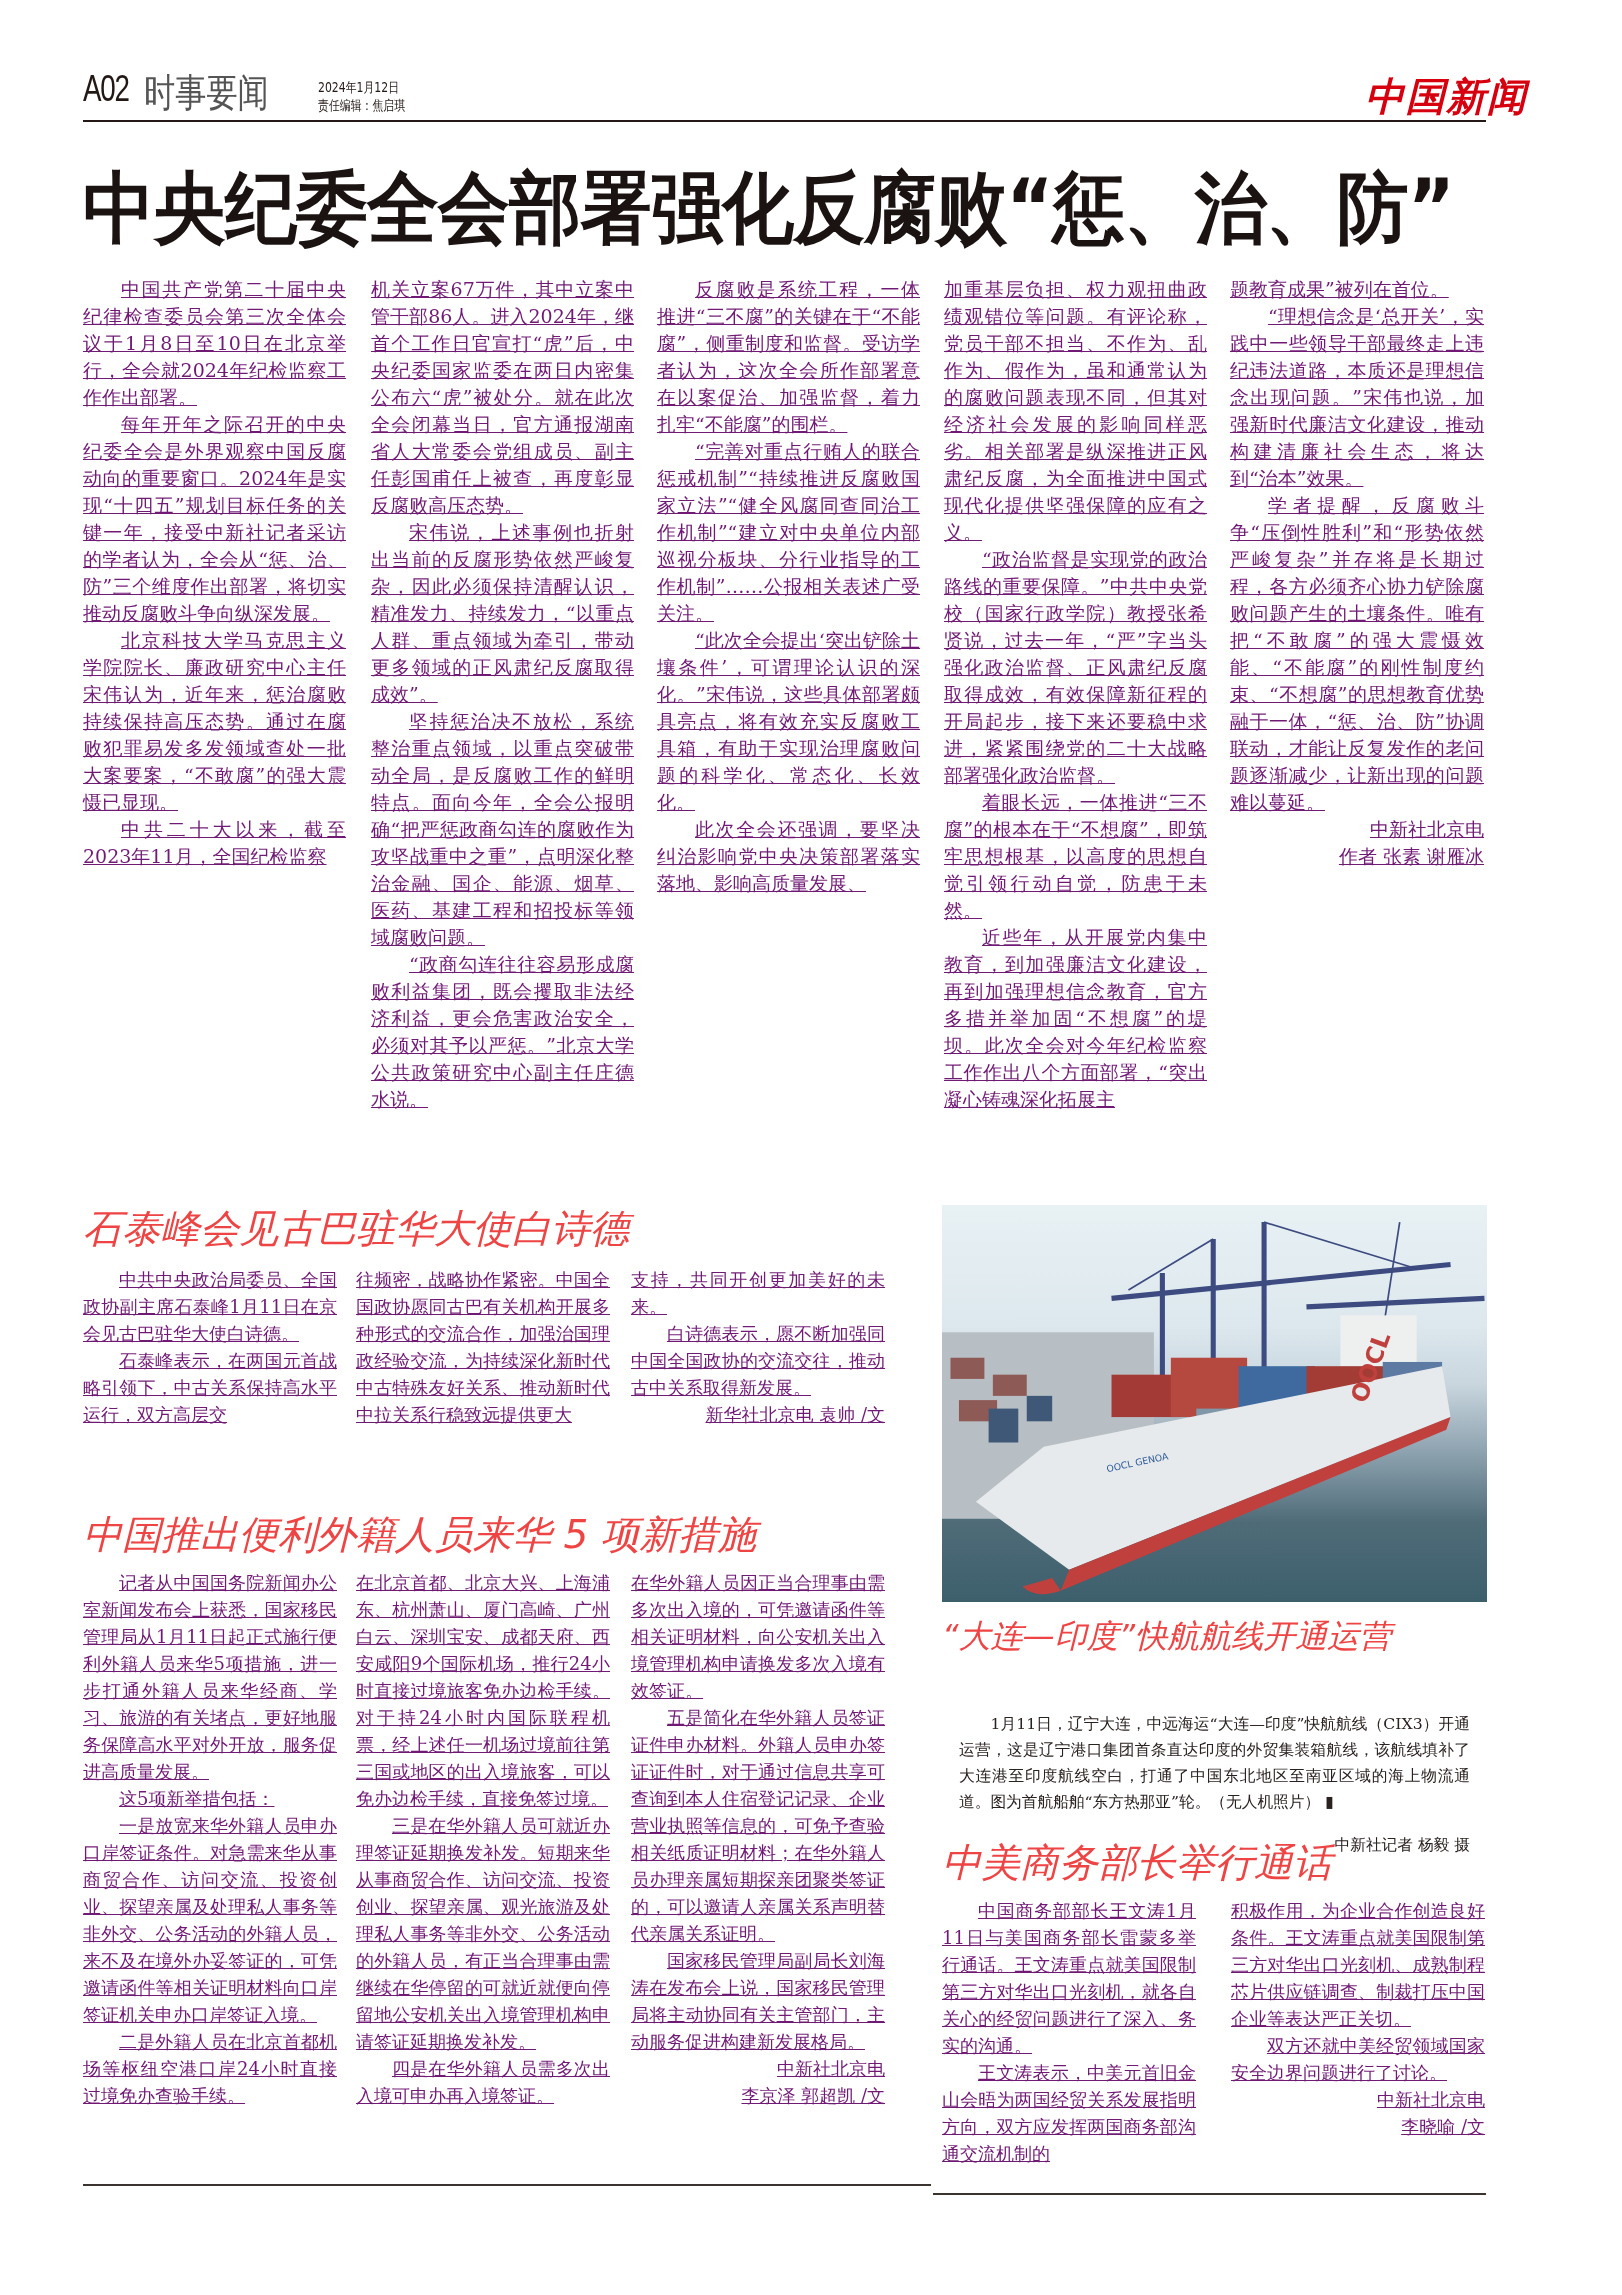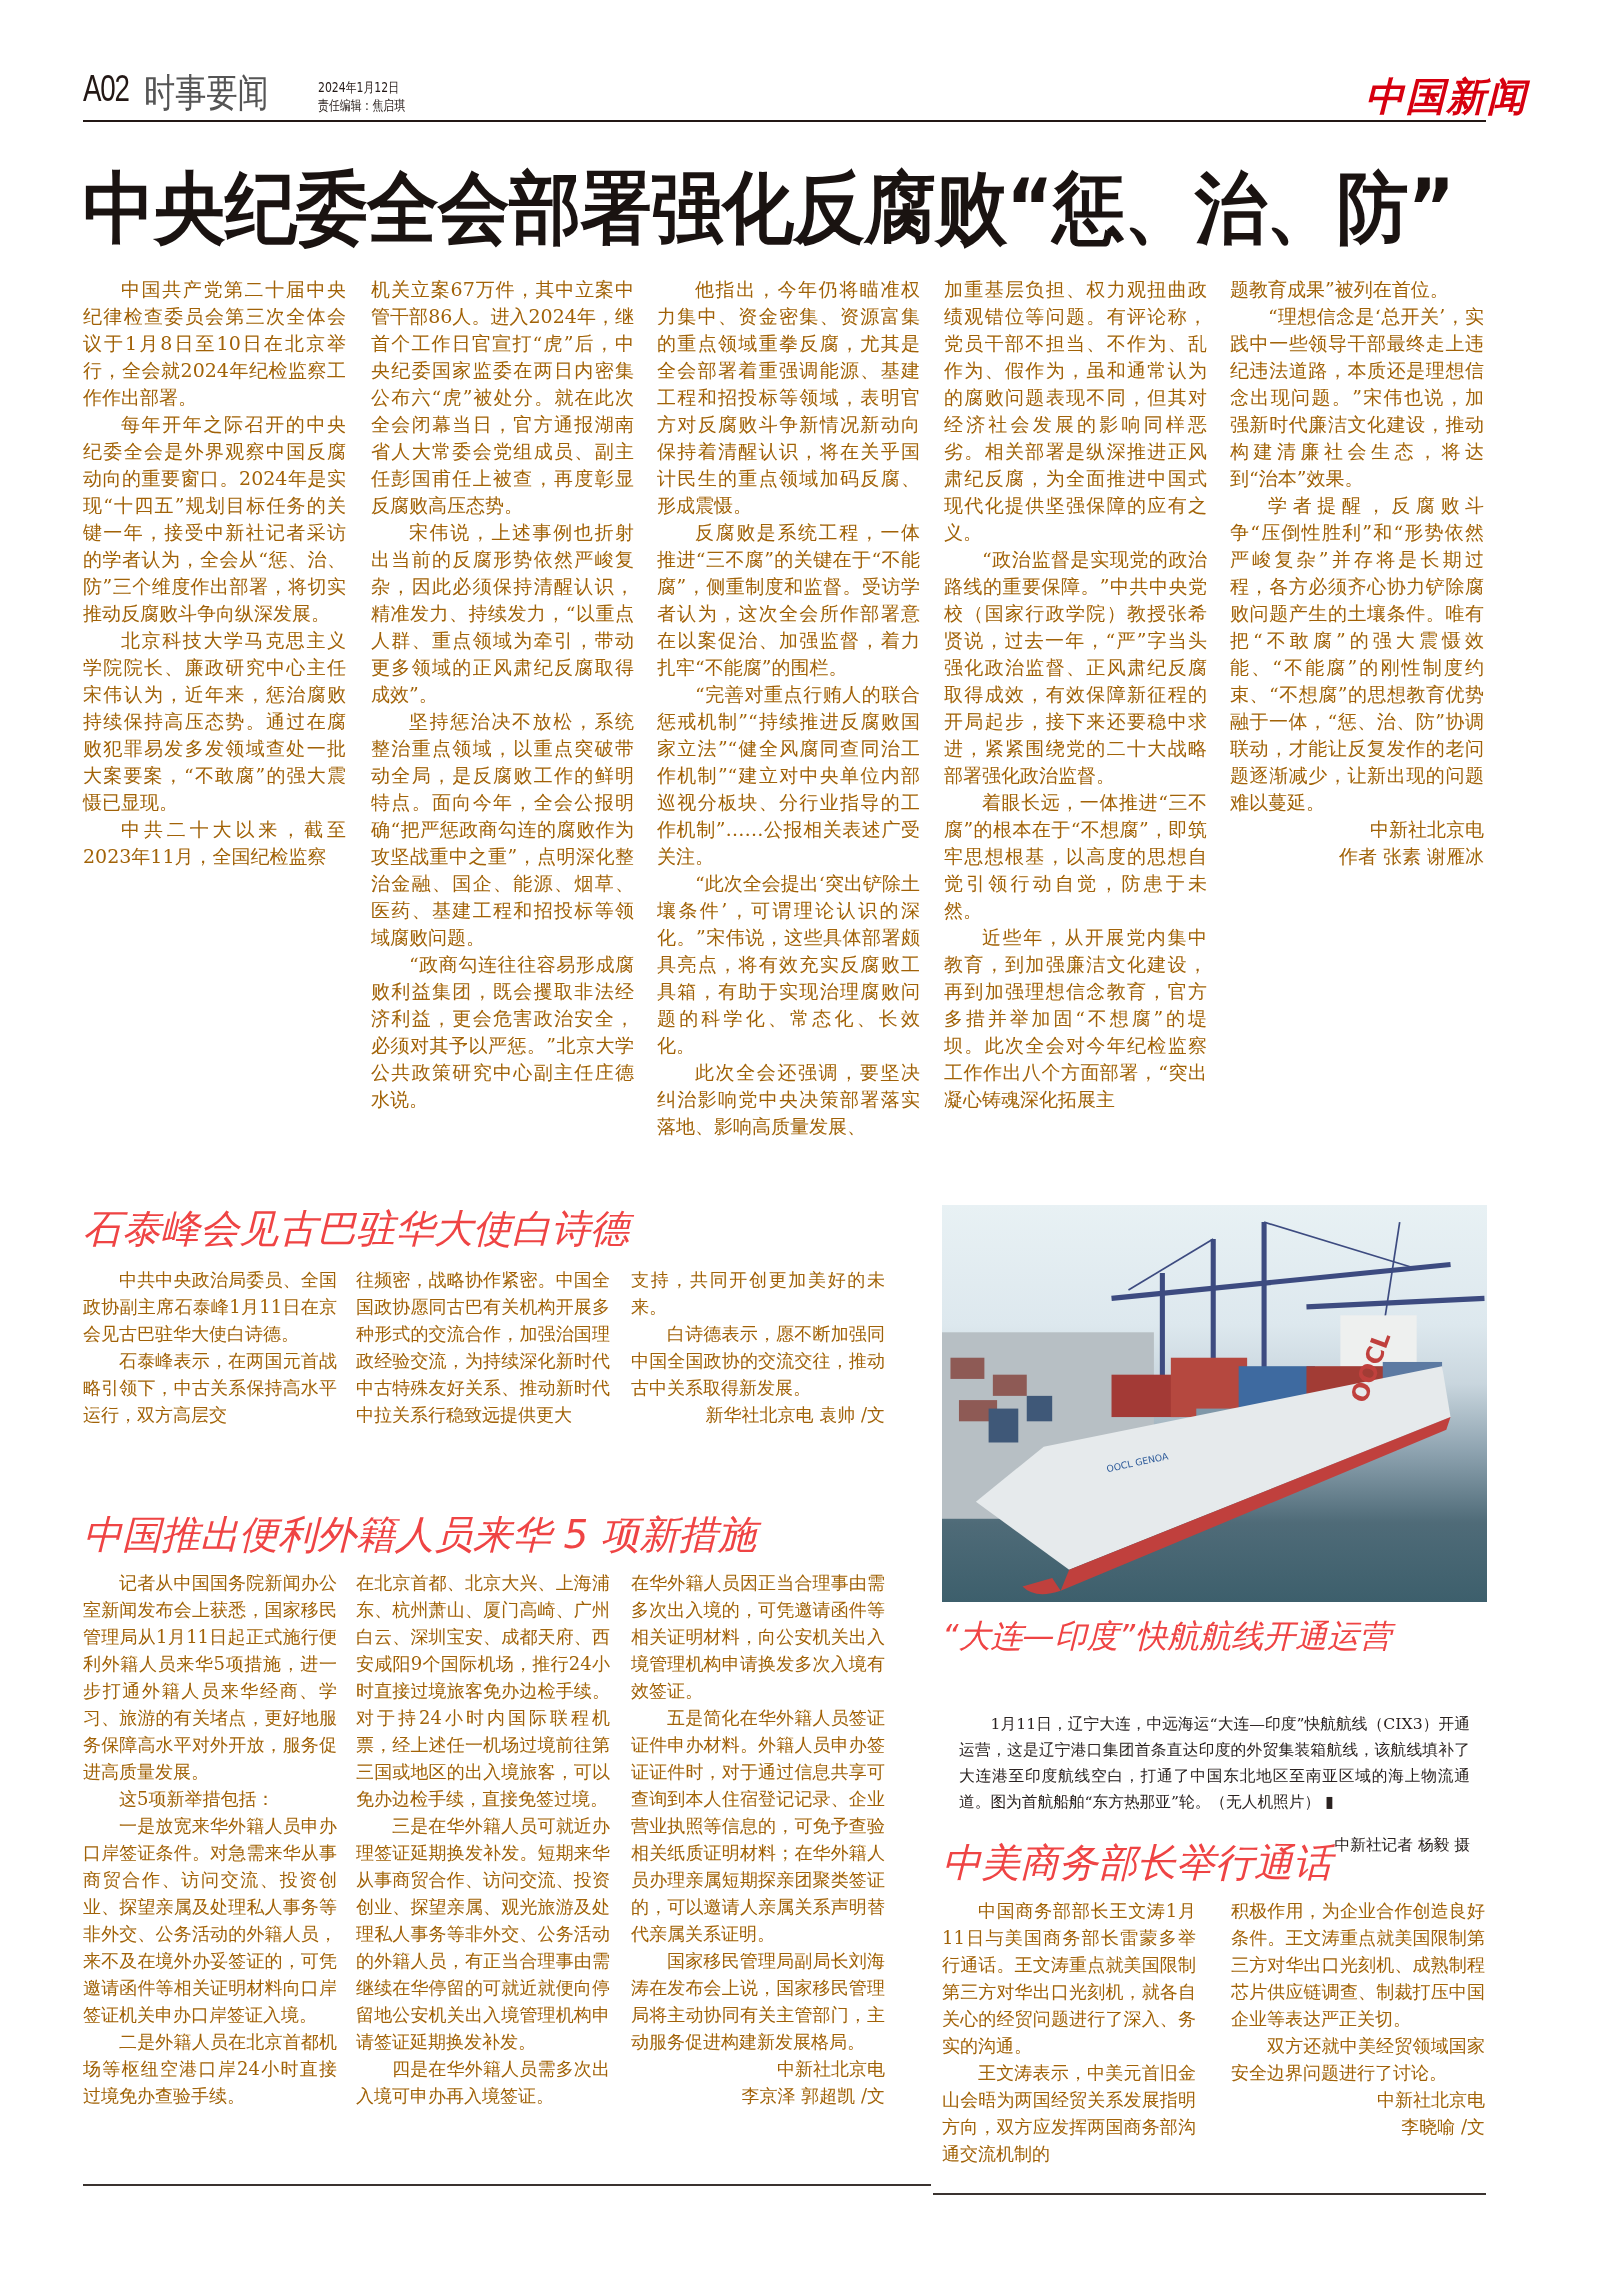--- a/index.html
+++ b/index.html
@@ -7,21 +7,21 @@
   .abs{position:absolute;}
   
   .hdr-page{left:83px;top:68px;font-family:"Liberation Sans",sans-serif;font-size:37px;letter-spacing:-1.7px;color:#231815;transform:scaleX(0.75);transform-origin:left;}
   .hdr-section{left:144px;top:66px;font-family:"DejaVu Sans",sans-serif;font-size:39px;color:#555;font-weight:300;transform:scaleX(0.8);transform-origin:left;}
   .hdr-meta{left:318px;top:78px;font-family:"DejaVu Sans",sans-serif;font-size:13.6px;line-height:18px;color:#231815;transform:scaleX(0.8);transform-origin:left;}
   .hdr-brand{left:1365px;top:70px;font-family:"DejaVu Serif",serif;font-size:39px;color:#d7000f;font-weight:bold;font-style:italic;letter-spacing:1.7px;}
   .hdr-rule{left:83px;top:120px;width:1403px;height:1.7px;background:#231815;}
   
   .headline{left:83px;top:157px;width:1408px;font-family:"DejaVu Sans",sans-serif;font-weight:bold;font-size:78px;letter-spacing:-0.8px;color:#1a1311;white-space:nowrap;transform:scaleX(0.92);transform-origin:left;}
   
-  .col{position:absolute;font-size:19px;line-height:27px;text-align:justify;color:#a16207;}
+  .col{position:absolute;font-size:19px;line-height:27px;text-align:justify;color:#701a75;text-decoration:underline;}
   .col p{margin:0;text-indent:2em;}
   .col p.cont{text-indent:0;}
   .col p.sign{text-align:right;text-indent:0;}
   
   .subhead{position:absolute;font-family:"DejaVu Sans",sans-serif;font-size:39px;color:#ef4444;white-space:nowrap;font-weight:normal;font-style:italic;}
   .subhead.bold{font-weight:bold;font-size:34px;}
   .rule{position:absolute;height:1.7px;background:#3a3330;}
   
   .photo{position:absolute;left:942px;top:1205px;width:545px;height:397px;overflow:hidden;background:linear-gradient(180deg,#e8f1f4 0%,#dde8ee 30%,#c9d6de 45%,#8ea3b0 62%,#4f6b78 80%,#3d5f6c 100%);}
   .caption{position:absolute;left:942px;top:1694px;width:545px;font-size:15.7px;line-height:26px;text-align:justify;color:#2a2220;}
@@ -47,21 +47,20 @@
   <p>北京科技大学马克思主义学院院长、廉政研究中心主任宋伟认为，近年来，惩治腐败持续保持高压态势。通过在腐败犯罪易发多发领域查处一批大案要案，“不敢腐”的强大震慑已显现。</p>
   <p>中共二十大以来，截至2023年11月，全国纪检监察</p>
 </div>
 <div class="col" style="left:371px;top:276px;width:263px">
   <p class="cont">机关立案67万件，其中立案中管干部86人。进入2024年，继首个工作日官宣打“虎”后，中央纪委国家监委在两日内密集公布六“虎”被处分。就在此次全会闭幕当日，官方通报湖南省人大常委会党组成员、副主任彭国甫任上被查，再度彰显反腐败高压态势。</p>
   <p>宋伟说，上述事例也折射出当前的反腐形势依然严峻复杂，因此必须保持清醒认识，精准发力、持续发力，“以重点人群、重点领域为牵引，带动更多领域的正风肃纪反腐取得成效”。</p>
   <p>坚持惩治决不放松，系统整治重点领域，以重点突破带动全局，是反腐败工作的鲜明特点。面向今年，全会公报明确“把严惩政商勾连的腐败作为攻坚战重中之重”，点明深化整治金融、国企、能源、烟草、医药、基建工程和招投标等领域腐败问题。</p>
   <p>“政商勾连往往容易形成腐败利益集团，既会攫取非法经济利益，更会危害政治安全，必须对其予以严惩。”北京大学公共政策研究中心副主任庄德水说。</p>
 </div>
 <div class="col" style="left:657px;top:276px;width:263px">
-  <p>他指出，今年仍将瞄准权力集中、资金密集、资源富集的重点领域重拳反腐，尤其是全会部署着重强调能源、基建工程和招投标等领域，表明官方对反腐败斗争新情况新动向保持着清醒认识，将在关乎国计民生的重点领域加码反腐、形成震慑。</p>
   <p>反腐败是系统工程，一体推进“三不腐”的关键在于“不能腐”，侧重制度和监督。受访学者认为，这次全会所作部署意在以案促治、加强监督，着力扎牢“不能腐”的围栏。</p>
   <p>“完善对重点行贿人的联合惩戒机制”“持续推进反腐败国家立法”“健全风腐同查同治工作机制”“建立对中央单位内部巡视分板块、分行业指导的工作机制”……公报相关表述广受关注。</p>
   <p>“此次全会提出‘突出铲除土壤条件’，可谓理论认识的深化。”宋伟说，这些具体部署颇具亮点，将有效充实反腐败工具箱，有助于实现治理腐败问题的科学化、常态化、长效化。</p>
   <p>此次全会还强调，要坚决纠治影响党中央决策部署落实落地、影响高质量发展、</p>
 </div>
 <div class="col" style="left:944px;top:276px;width:263px">
   <p class="cont">加重基层负担、权力观扭曲政绩观错位等问题。有评论称，党员干部不担当、不作为、乱作为、假作为，虽和通常认为的腐败问题表现不同，但其对经济社会发展的影响同样恶劣。相关部署是纵深推进正风肃纪反腐，为全面推进中国式现代化提供坚强保障的应有之义。</p>
   <p>“政治监督是实现党的政治路线的重要保障。”中共中央党校（国家行政学院）教授张希贤说，过去一年，“严”字当头强化政治监督、正风肃纪反腐取得成效，有效保障新征程的开局起步，接下来还要稳中求进，紧紧围绕党的二十大战略部署强化政治监督。</p>
   <p>着眼长远，一体推进“三不腐”的根本在于“不想腐”，即筑牢思想根基，以高度的思想自觉引领行动自觉，防患于未然。</p>
   <p>近些年，从开展党内集中教育，到加强廉洁文化建设，再到加强理想信念教育，官方多措并举加固“不想腐”的堤坝。此次全会对今年纪检监察工作作出八个方面部署，“突出凝心铸魂深化拓展主</p>

